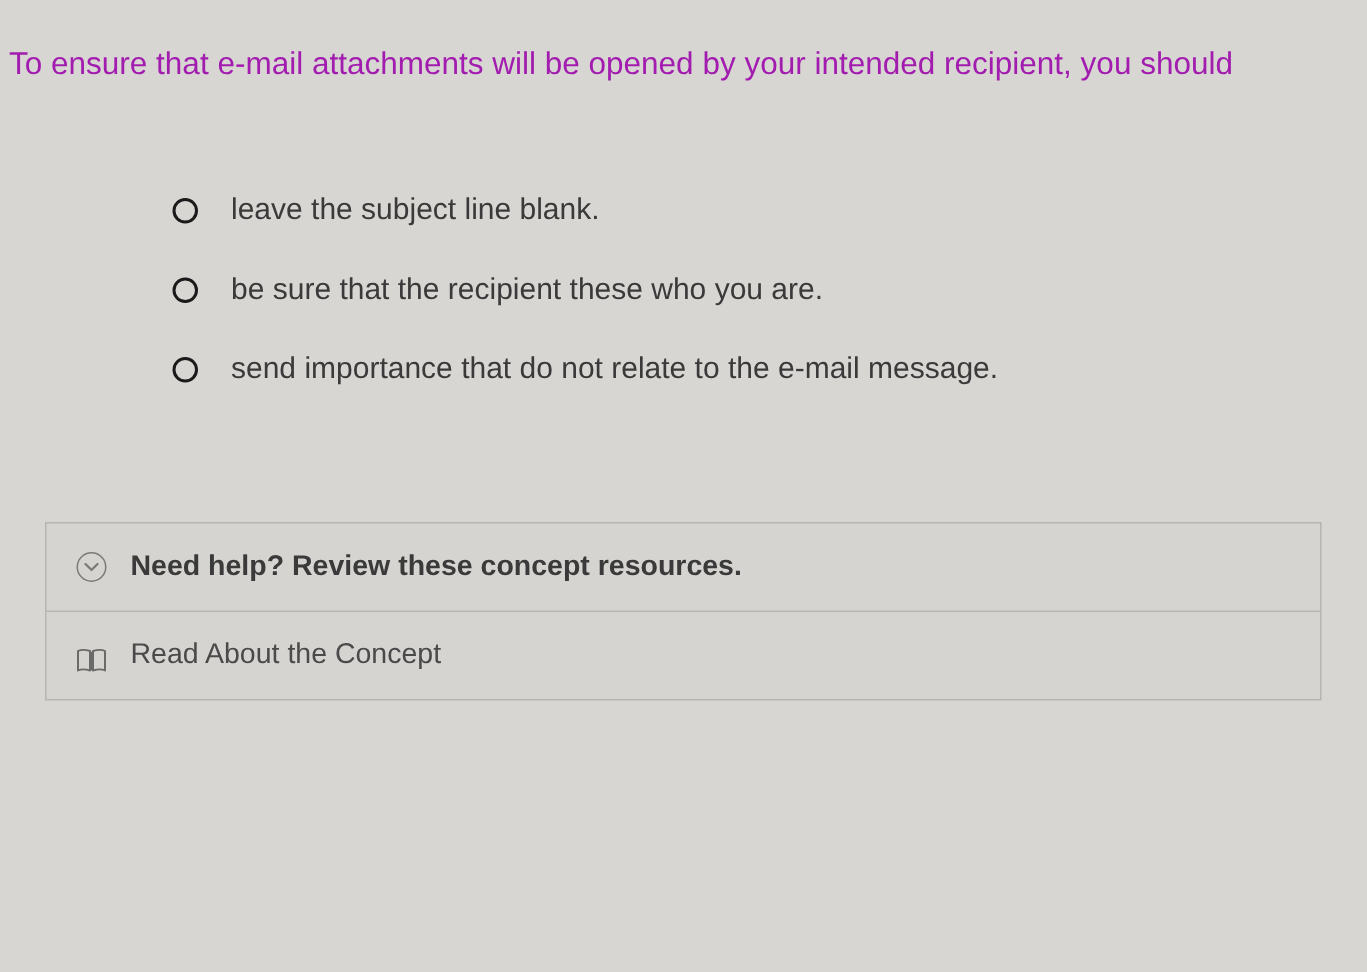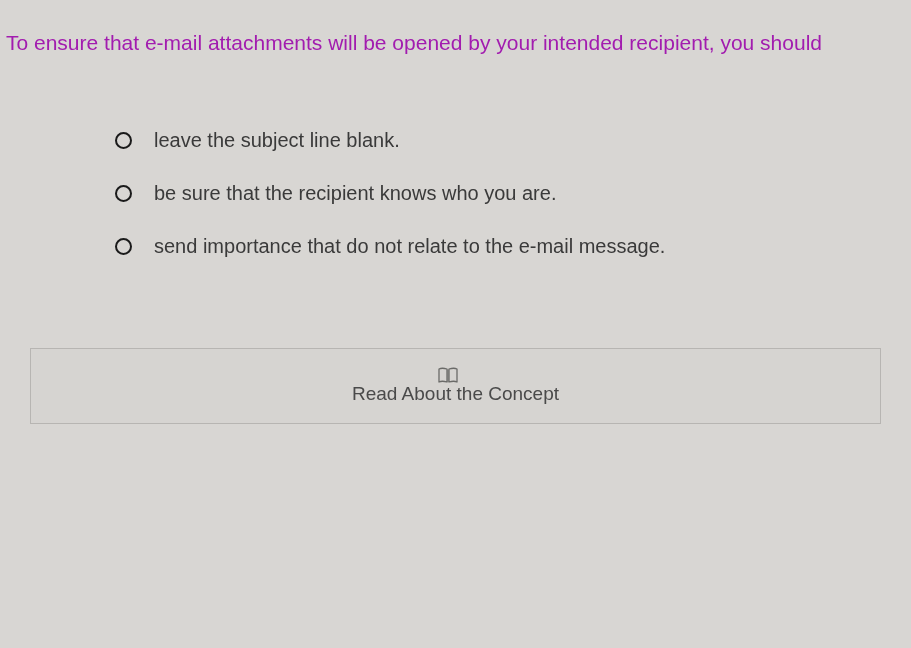--- a/index.html
+++ b/index.html
@@ -72,23 +72,22 @@
       width: 10px;
       height: 6px;
     }
     .help-title {
       font-size: 19px;
       font-weight: 700;
       color: #3a3a3a;
     }
     .resource-row {
       display: flex;
-      align-items: center;
+      align-items: flex-end;
       padding: 18px 20px;
-      flex-direction: column;
     }
     .book-icon {
       width: 20px;
       height: 16px;
       margin-right: 16px;
       flex-shrink: 0;
     }
     .resource-label {
       font-size: 19px;
       color: #4a4a4a;
@@ -102,32 +101,40 @@
 
 <div class="options-block">
 
   <div class="option-row">
     <span class="radio-circle"></span>
     <span class="option-label">leave the subject line blank.</span>
   </div>
 
   <div class="option-row">
     <span class="radio-circle"></span>
-    <span class="option-label">be sure that the recipient knows who you are.</span>
+    <span class="option-label">be sure that the recipient these who you are.</span>
   </div>
 
 
   <div class="option-row">
     <span class="radio-circle"></span>
     <span class="option-label">send importance that do not relate to the e-mail message.</span>
   </div>
 
 </div>
 
 <div class="help-panel">
+  <div class="help-header">
+    <span class="chevron-circle">
+      <svg viewBox="0 0 10 6">
+          <path d="M1 1 L5 5 L9 1" fill="none" stroke="#7a7a78" stroke-width="1.5" stroke-linecap="round" stroke-linejoin="round"></path>
+        </svg>
+    </span>
+    <span class="help-title">Need help? Review these concept resources.</span>
+  </div>
   <div class="resource-row">
     <span class="book-icon">
       <svg viewBox="0 0 20 16">
         <path d="M1 2 C1 2 4 0.5 9 2 L9 15 C4 13.5 1 15 1 15 Z" fill="none" stroke="#6a6a68" stroke-width="1.3" stroke-linejoin="round"></path>
         <path d="M19 2 C19 2 16 0.5 11 2 L11 15 C16 13.5 19 15 19 15 Z" fill="none" stroke="#6a6a68" stroke-width="1.3" stroke-linejoin="round"></path>
         <line x1="10" y1="2.5" x2="10" y2="15" stroke="#6a6a68" stroke-width="1"></line>
       </svg>
     </span>
     <span class="resource-label">Read About the Concept</span>
   </div>

